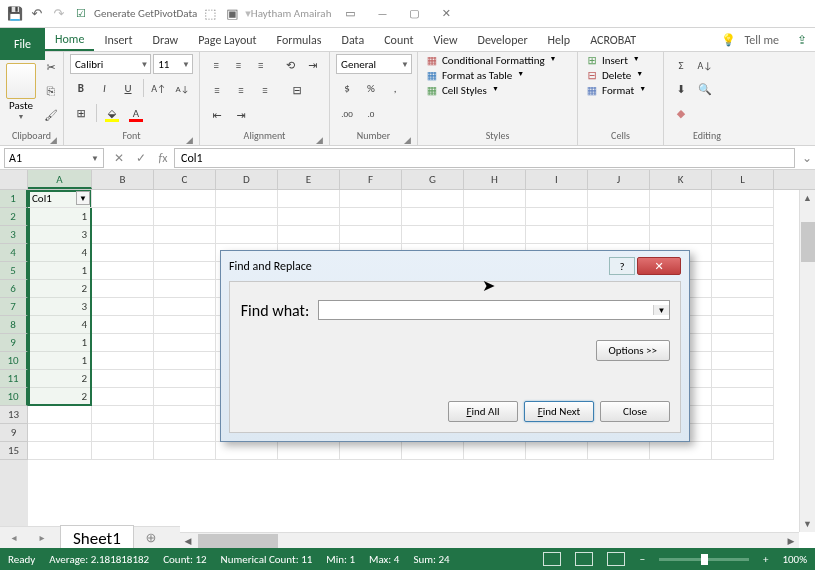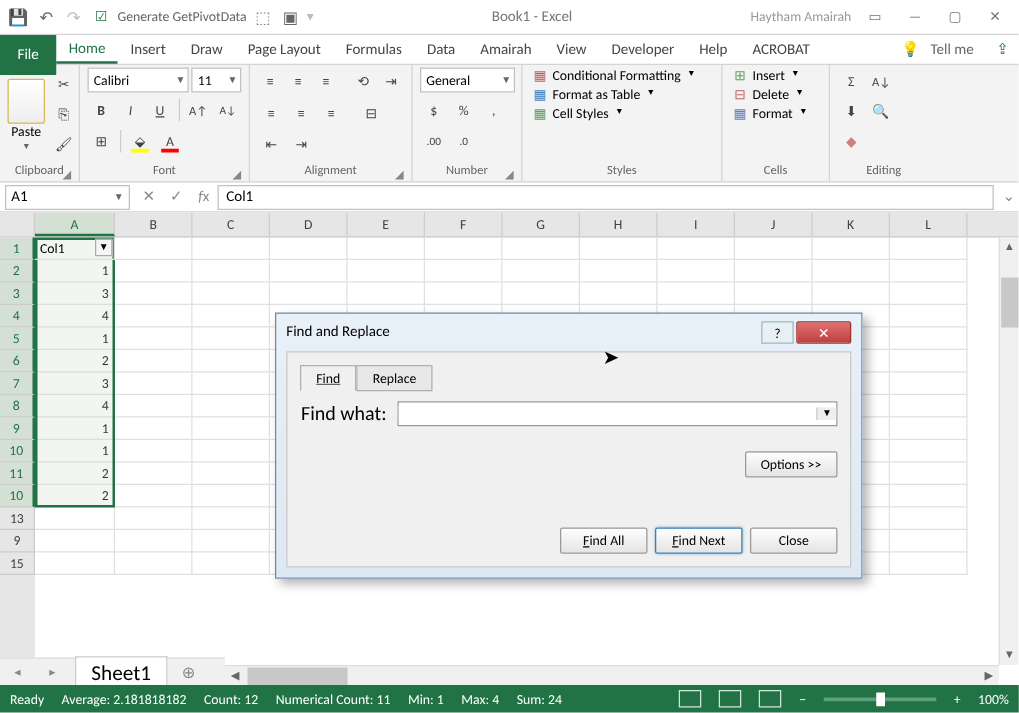--- a/index.html
+++ b/index.html
@@ -107,42 +107,39 @@
   <div class="tb-left">
     <span class="tb-icon">💾</span>
     <span class="tb-icon" style="color:#666">↶</span>
     <span class="tb-icon" style="color:#bbb">↷</span>
     <span class="tb-icon" style="font-size:11px">☑</span>
     <span>Generate GetPivotData</span>
     <span class="tb-icon" style="color:#888">⬚</span>
     <span class="tb-icon" style="color:#666">▣</span>
     <span style="color:#bbb">▾</span>
   </div>
-  <div class="tb-center">
-    <span class="tb-title">Book1 - Excel</span>
-  </div>
   <div class="tb-right">
     <span style="color:#999">Haytham Amairah</span>
     <span class="win-btn">▭</span>
     <span class="win-btn">—</span>
     <span class="win-btn">▢</span>
     <span class="win-btn win-close">✕</span>
   </div>
 </div>
 
 <div class="ribbon-tabs">
   <div class="file-tab">File</div>
   <div id="tabs-container" style="display:flex">
       <div class="ribbon-tab active">Home</div>
       <div class="ribbon-tab">Insert</div>
       <div class="ribbon-tab">Draw</div>
       <div class="ribbon-tab">Page Layout</div>
       <div class="ribbon-tab">Formulas</div>
       <div class="ribbon-tab">Data</div>
-      <div class="ribbon-tab">Amairah</div>
+      <div class="ribbon-tab">Count</div>
       <div class="ribbon-tab">View</div>
       <div class="ribbon-tab">Developer</div>
       <div class="ribbon-tab">Help</div>
       <div class="ribbon-tab">ACROBAT</div>
     </div>
   <div class="ribbon-right">
     <span style="color:#999">💡</span>
     <span>Tell me</span>
     <span style="margin-left:10px;color:#217346">⇪</span>
   </div>
@@ -609,24 +606,20 @@
 </div>
 
 <div class="dialog">
   <div class="dialog-title">
     <span>Find and Replace</span>
     <span class="spacer"></span>
     <div class="dlg-btn">?</div>
     <div class="dlg-btn dlg-close">✕</div>
   </div>
   <div class="dialog-body">
-    <div class="dlg-tabs">
-      <div class="dlg-tab active"><span style="text-decoration:underline;text-decoration-color:#666">Find</span></div>
-      <div class="dlg-tab"><span>Replace</span></div>
-    </div>
     <div class="dlg-row">
       <label>Find what:</label>
       <div class="dlg-input">
         <input type="text" value="" style="">
         <div class="dd">▼</div>
       </div>
     </div>
     <div style="display:flex;justify-content:flex-end;margin-top:20px">
       <div class="dlg-button">Options &gt;&gt;</div>
     </div>

